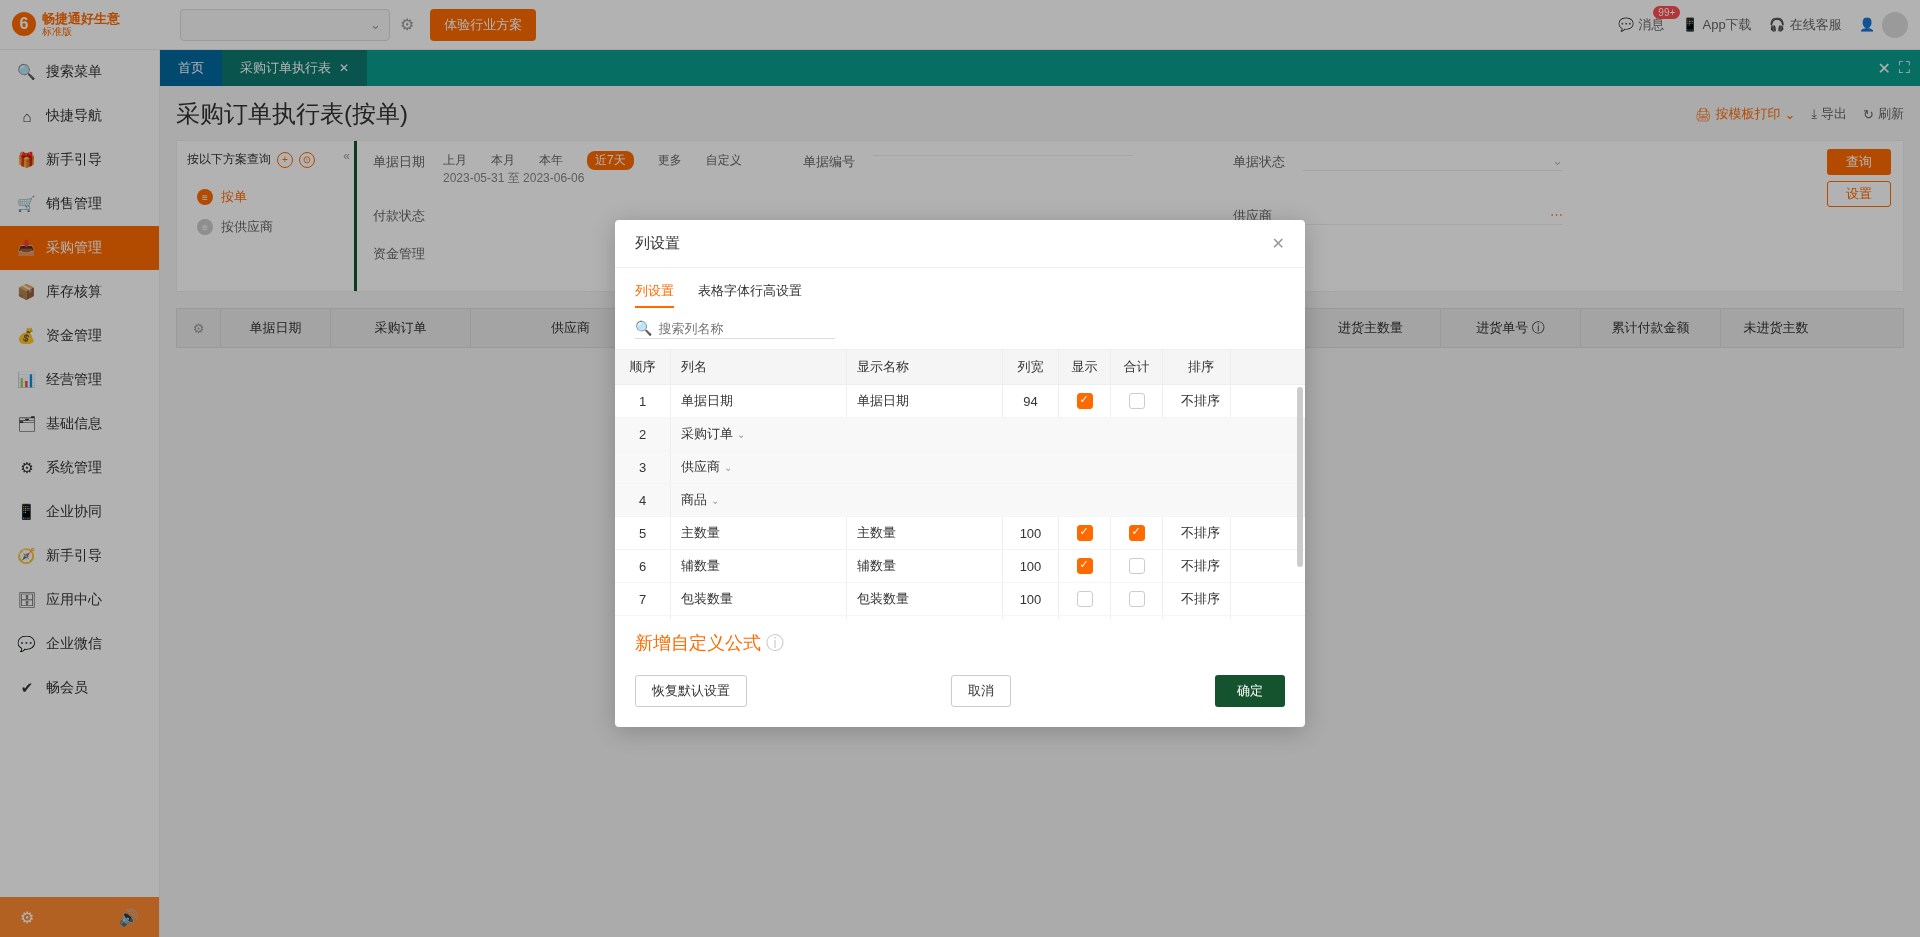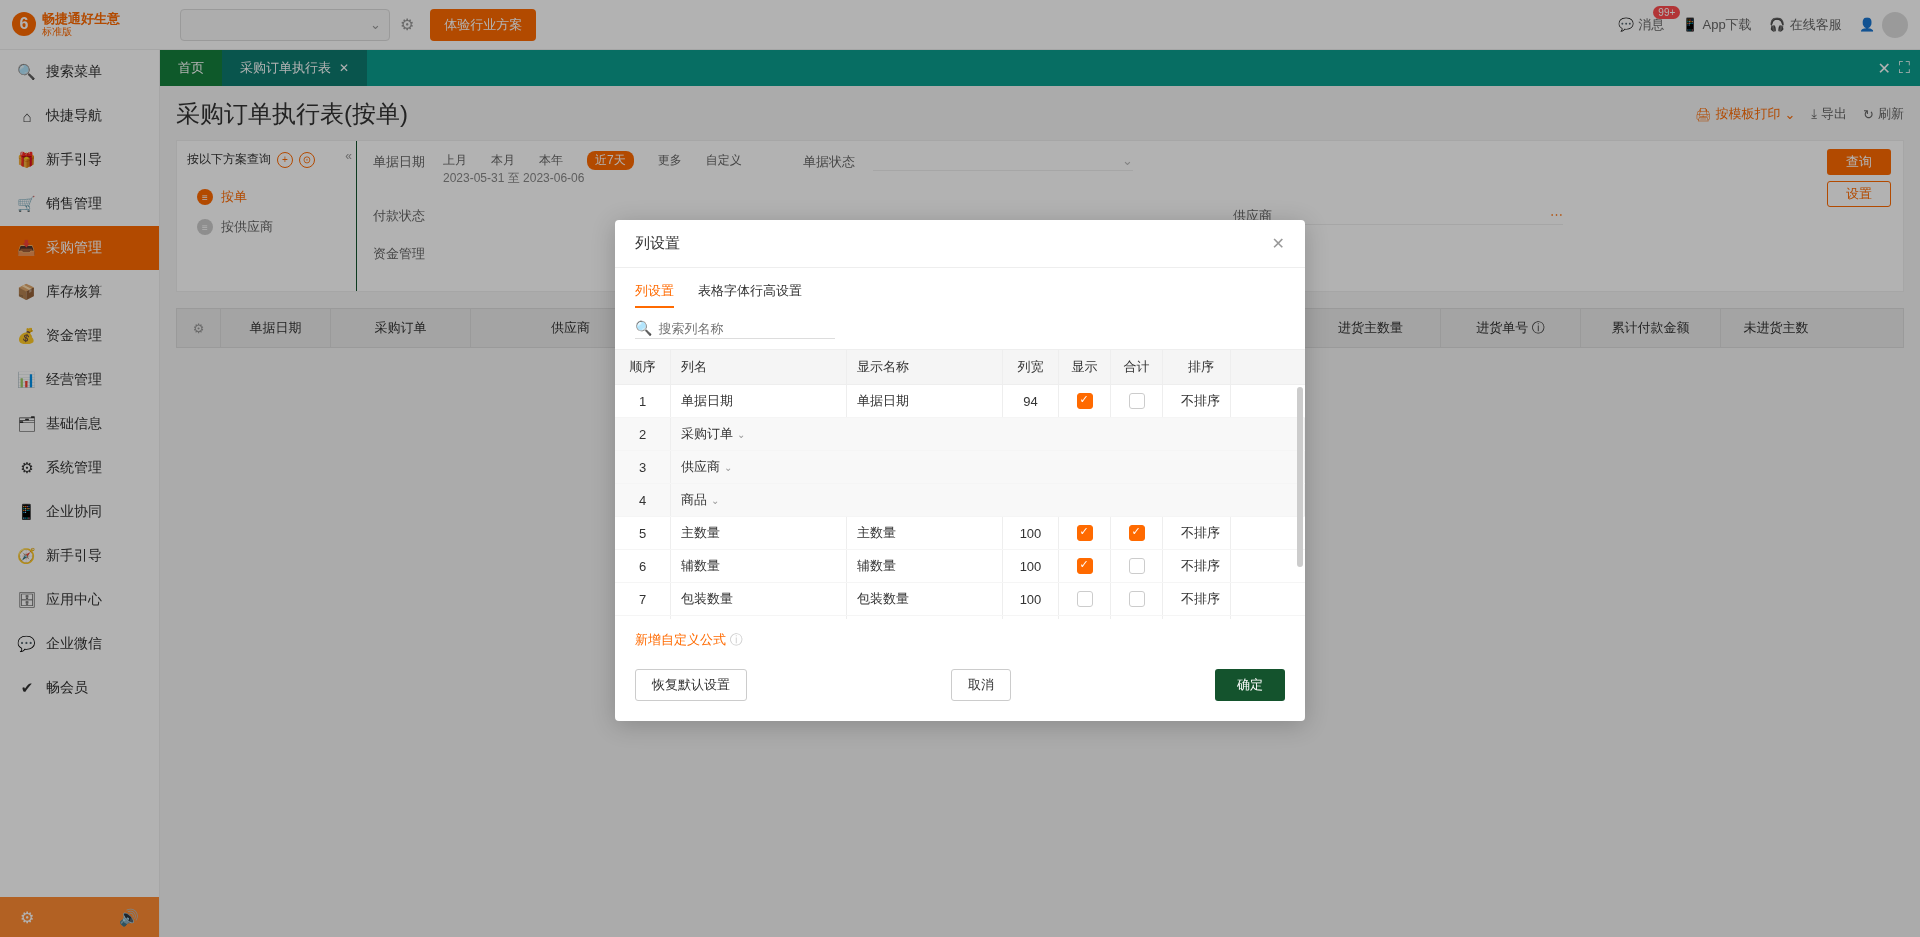--- a/index.html
+++ b/index.html
@@ -27,35 +27,35 @@
 .sidebar { position: absolute; left: 0; top: 50px; bottom: 0; width: 160px; background: #fff; border-right: 1px solid #eee; display: flex; flex-direction: column; }
 .sidebar-items { flex: 1; overflow-y: auto; }
 .sidebar-item { height: 44px; display: flex; align-items: center; padding: 0 18px; font-size: 14px; color: #333; cursor: pointer; gap: 10px; }
 .sidebar-item.active { background: #ff6a00; color: #fff; }
 .sidebar-item .icon { width: 18px; height: 18px; display: inline-flex; align-items: center; justify-content: center; font-size: 15px; }
 .sidebar-footer { height: 40px; background: #ff8c33; display: flex; align-items: center; justify-content: space-between; padding: 0 20px; color: #fff; }
 
 
 .tabs-bar { position: absolute; left: 160px; top: 50px; right: 0; height: 36px; background: #0b9e8e; display: flex; align-items: center; }
 .tab { height: 36px; padding: 0 18px; display: flex; align-items: center; color: #fff; font-size: 13px; cursor: pointer; }
-.tab.home { background: #15803d; }
+.tab.home { background: #0369a1; }
 .tab.active { background: #0d7a6f; }
 .tab .close { margin-left: 8px; font-size: 12px; }
 .tabs-right { margin-left: auto; display: flex; align-items: center; padding-right: 10px; gap: 8px; color: #fff; }
 
 
 .content { position: absolute; left: 160px; top: 86px; right: 0; bottom: 0; background: #f5f5f5; padding: 12px 16px; overflow: hidden; }
 .page-head { display: flex; align-items: center; margin-bottom: 10px; }
 .page-title { font-size: 24px; color: #333; }
 .page-actions { margin-left: auto; display: flex; align-items: center; gap: 16px; font-size: 13px; }
 .page-actions .act { display: flex; align-items: center; gap: 4px; cursor: pointer; color: #666; }
 .page-actions .act.orange { color: #ff6a00; }
 
 .filter-area { background: #fff; border: 1px solid #eee; display: flex; }
-.filter-left { width: 180px; border-right: 1px solid #14532d; padding: 10px; position: relative; }
+.filter-left { width: 180px; border-right: 3px solid #14532d; padding: 10px; position: relative; }
 .filter-left-head { font-size: 12px; color: #333; display: flex; align-items: center; gap: 6px; }
 .filter-left-head .circ { width: 16px; height: 16px; border: 1px solid #ff6a00; border-radius: 50%; display: inline-flex; align-items: center; justify-content: center; color: #ff6a00; font-size: 10px; }
 .collapse-btn { position: absolute; right: 4px; top: 8px; color: #999; font-size: 12px; }
 .filter-mode { margin-top: 14px; }
 .filter-mode .mode { display: flex; align-items: center; gap: 8px; padding: 6px 10px; font-size: 13px; color: #666; cursor: pointer; }
 .filter-mode .mode.active { color: #ff6a00; }
 .filter-mode .mode .ico { width: 16px; height: 16px; border-radius: 50%; background: #ff6a00; display: inline-flex; align-items: center; justify-content: center; color: #fff; font-size: 10px; }
 .filter-mode .mode.gray .ico { background: #ccc; }
 
 .filter-right { flex: 1; padding: 10px 16px; position: relative; }
@@ -107,21 +107,21 @@
 .grid-body { max-height: 234px; overflow-y: auto; position: relative; }
 .grid-row { display: flex; font-size: 13px; color: #333; border-bottom: 1px solid #f5f5f5; }
 .grid-row.group { background: #f8f8f8; font-weight: normal; }
 .grid-row .gc { padding: 7px 10px; }
 .chk { width: 16px; height: 16px; border: 1px solid #ccc; border-radius: 3px; display: inline-block; position: relative; }
 .chk.on { background: #ff6a00; border-color: #ff6a00; }
 .chk.on::after { content: '✓'; color: #fff; font-size: 11px; position: absolute; left: 2px; top: -1px; }
 .expand-ico { color: #999; font-size: 10px; margin-left: 4px; }
 .scroll-ind { position: absolute; right: 2px; top: 2px; width: 6px; height: 180px; background: #ccc; border-radius: 3px; }
 
-.modal-foot-link { padding: 12px 20px; font-size: 13px; }
+.modal-foot-link { padding: 12px 20px; font-size: 18px; }
 .modal-foot-link a { color: #ff6a00; text-decoration: none; }
 .modal-foot-link .q { color: #ccc; }
 .modal-actions { display: flex; justify-content: space-between; padding: 8px 20px 20px; }
 .btn-default { background: #fff; border: 1px solid #ccc; padding: 6px 16px; border-radius: 3px; font-size: 13px; cursor: pointer; color: #333; }
 .btn-ok { background: #14532d; color: #fff; border: none; padding: 6px 22px; border-radius: 3px; font-size: 13px; cursor: pointer; }
 </style>
 </head>
 <body>
 
 <div class="top-header">
@@ -291,20 +291,24 @@
                 <span class="dt">本月</span>
                 <span class="dt">本年</span>
                 <span class="dt active">近7天</span>
                 <span class="dt">更多</span>
                 <span class="dt">自定义</span>
               </div>
             <div class="date-range">2023-05-31 至 2023-06-06</div>
           </div>
         </div>
         <div class="filter-cell">
+          <div class="filter-label">单据编号</div>
+          <div class="filter-input-wrap"></div>
+        </div>
+        <div class="filter-cell">
           <div class="filter-label">单据状态</div>
           <div class="filter-input-wrap">
               <span style="margin-left:auto;">⌄</span>
             </div>
         </div>
       </div>
       <div class="filter-row">
         <div class="filter-cell">
           <div class="filter-label">付款状态</div>
         </div>

